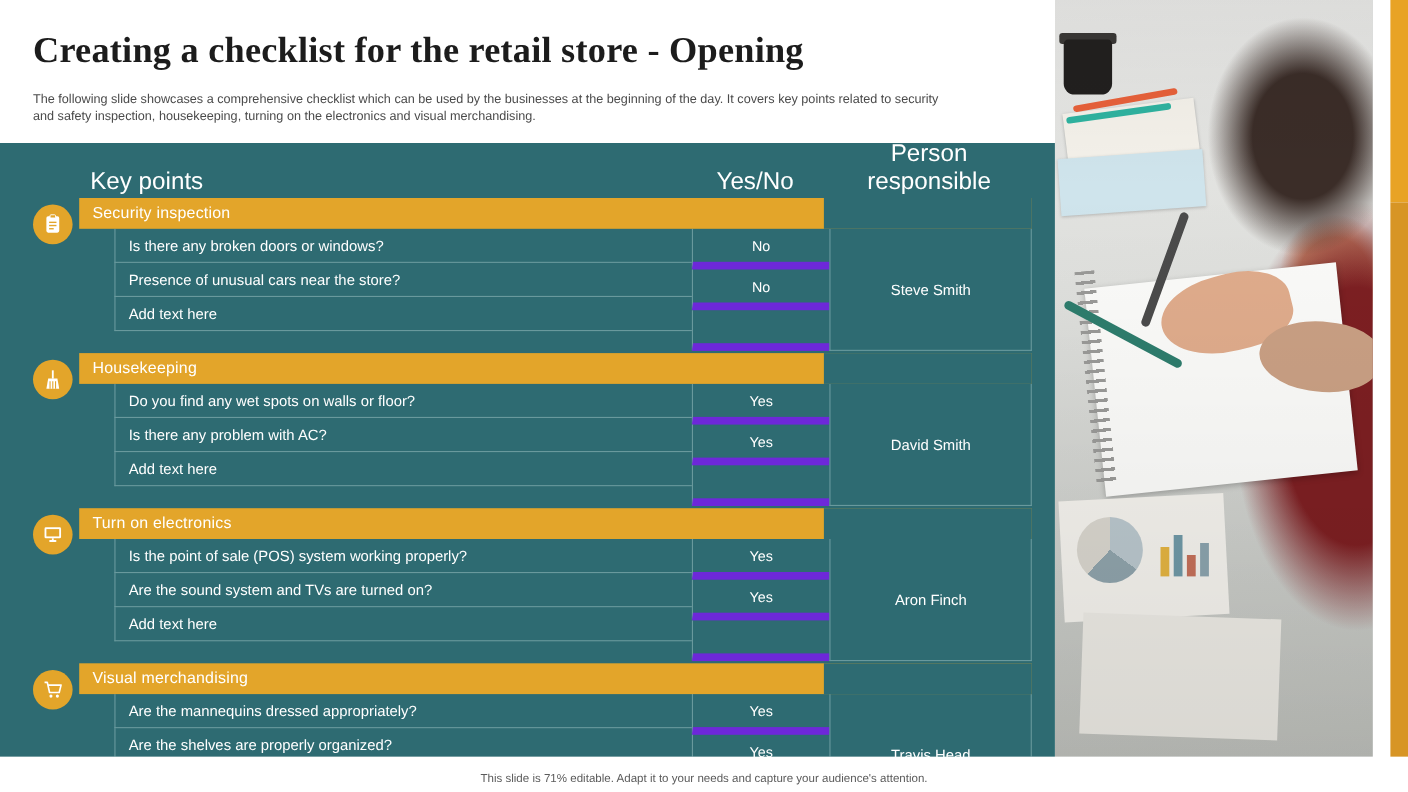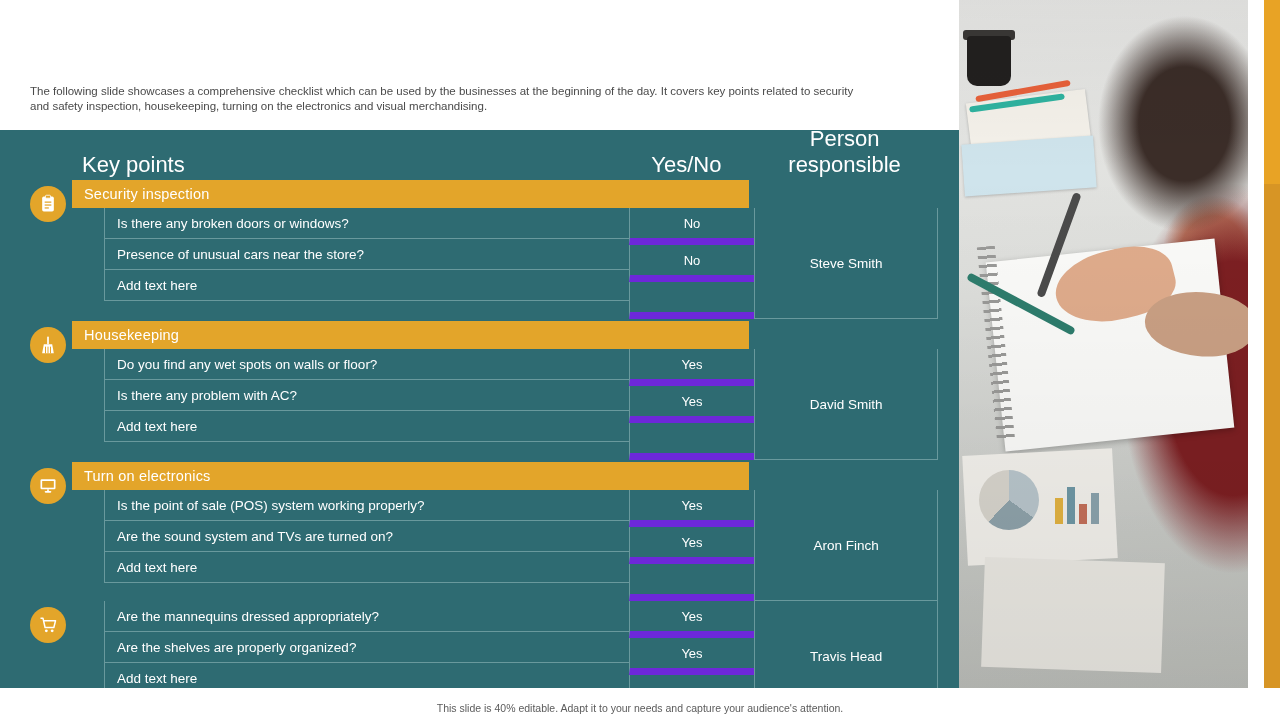--- a/index.html
+++ b/index.html
@@ -261,20 +261,21 @@
     <div class="p-obj stylus"></div>
     <div class="p-obj hand-1"></div>
     <div class="p-obj hand-2"></div>
     <div class="photo-shade"></div>
   </div>
 
   <div class="edge-bar-top"></div>
   <div class="edge-bar-bottom"></div>
 
   <div class="header">
+    <div class="title">Creating a checklist for the retail store - Opening</div>
     <div class="subtitle">The following slide showcases a comprehensive checklist which can be used by the businesses at the beginning of the day. It covers key points related to security and safety inspection, housekeeping, turning on the electronics and visual merchandising.</div>
   </div>
 
   <div class="body-panel"></div>
 
   <div class="table-wrap">
 
     <div class="thead">
       <div class="th-key">Key points</div>
       <div class="th-yes">Yes/No</div>
@@ -366,33 +367,37 @@
     </div>
 
     <div class="section">
       <div class="icon-circle" style="top:6px;">
         <svg class="icon-inner" viewBox="0 0 24 24" aria-hidden="true">
           <path d="M3 4 H6 L8.5 15 H19 L21 7 H7" fill="none" stroke="#ffffff" stroke-width="1.8" stroke-linejoin="round"></path>
           <circle cx="10" cy="19" r="1.7" fill="#ffffff"></circle>
           <circle cx="17" cy="19" r="1.7" fill="#ffffff"></circle>
         </svg>
       </div>
+      <div class="sec-bar narrow">
+        <span class="sec-title">Visual merchandising</span>
+        <div class="sec-bar-split"></div>
+      </div>
       <div class="rows">
         <div class="rows-left">
           <div class="q-row">Are the mannequins dressed appropriately?</div>
           <div class="q-row first">Are the shelves are properly organized?</div>
           <div class="q-row">Add text here</div>
         </div>
         <div class="rows-mid">
           <div class="a-cell">Yes</div>
           <div class="a-cell">Yes</div>
           <div class="a-cell"></div>
         </div>
         <div class="rows-right">Travis Head</div>
       </div>
     </div>
 
   </div>
 
   <div class="footer-strip"></div>
-  <div class="footer-text">This slide is 40% editable. Adapt it to your needs and capture your audience's attention.</div>
+  <div class="footer-text">This slide is 71% editable. Adapt it to your needs and capture your audience's attention.</div>
 
 </div>
 
 </body></html>

